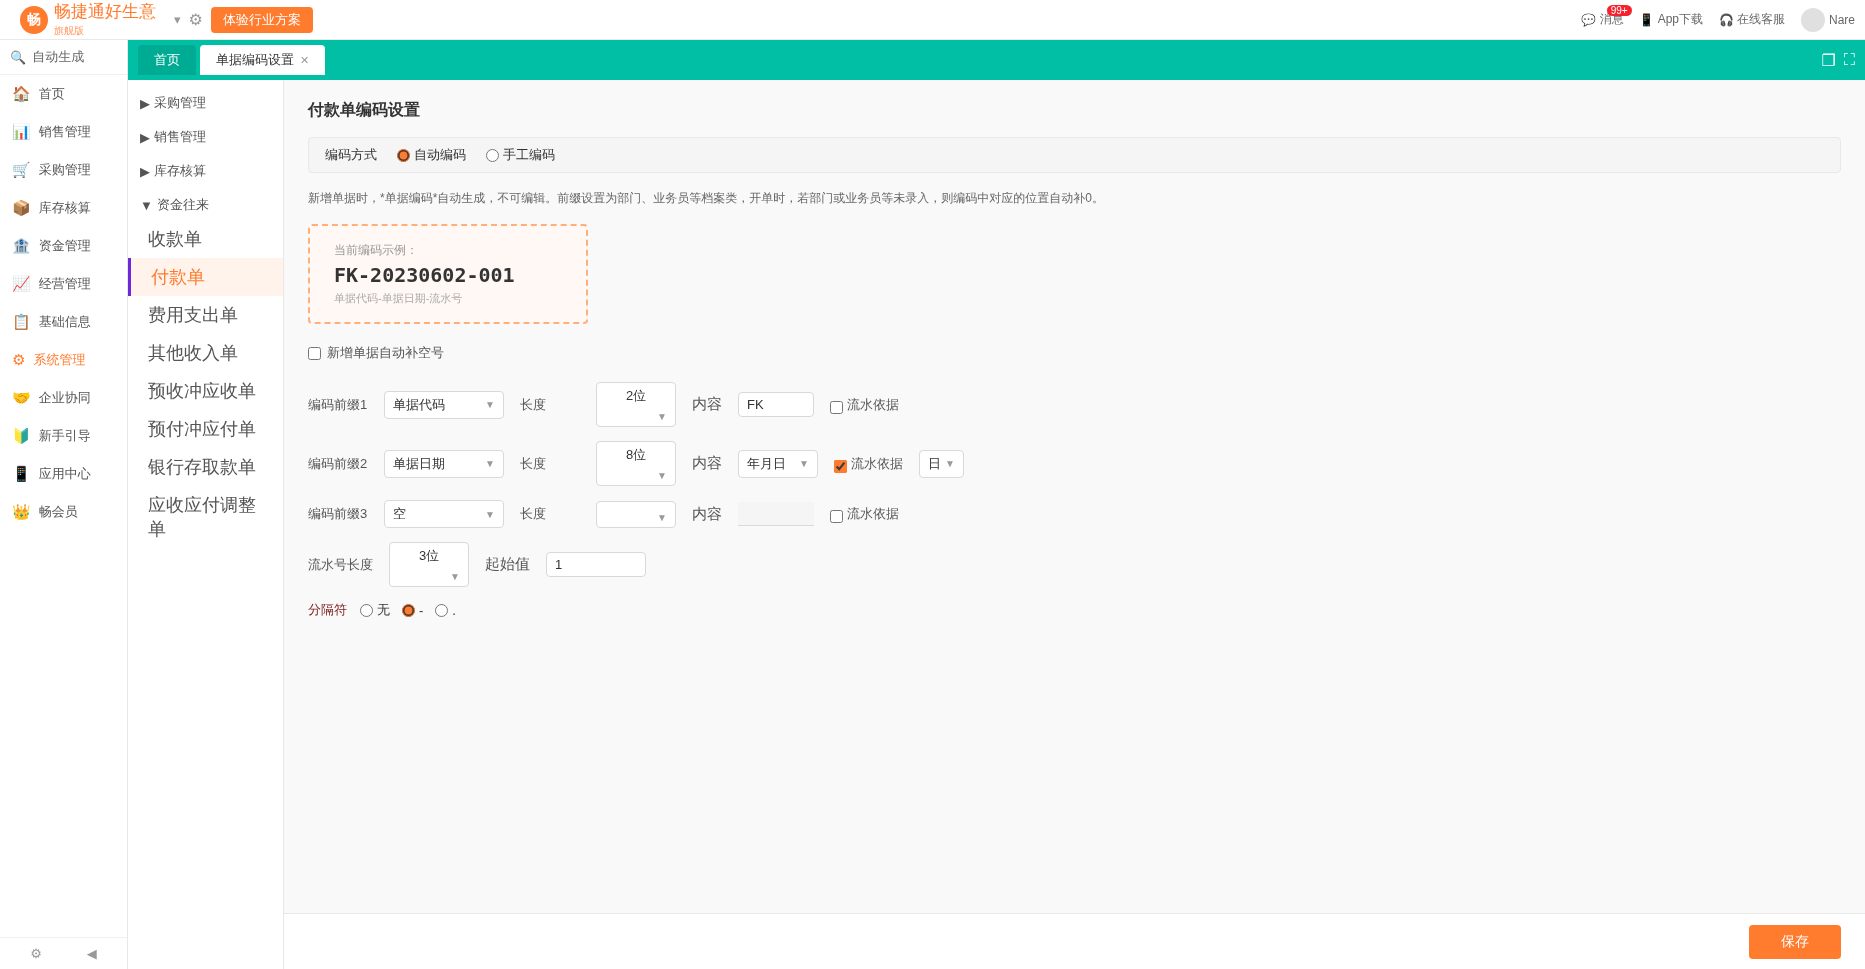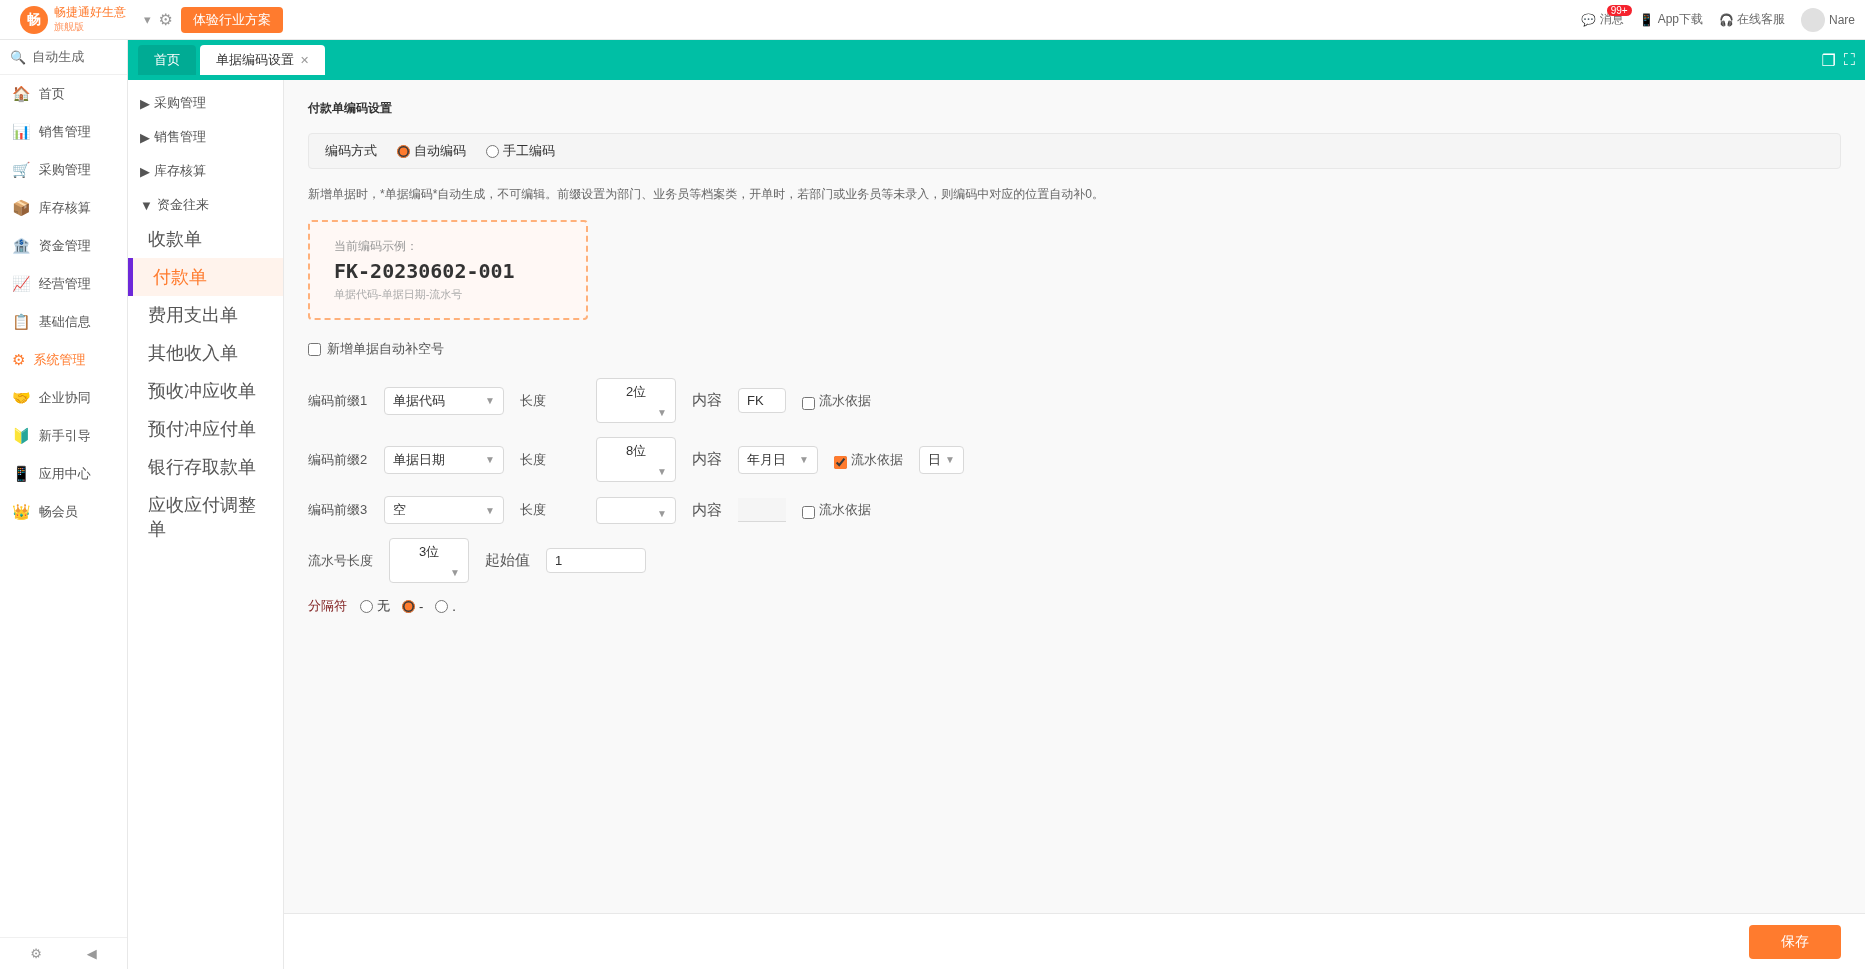--- a/index.html
+++ b/index.html
@@ -137,26 +137,26 @@
       gap: 4px;
       cursor: pointer;
     }
     .sec-sidebar-item {
       padding: 7px 16px 7px 20px;
       color: #555;
       font-size: 18px;
       cursor: pointer;
       transition: background 0.2s;
     }
-    .sec-sidebar-item.active { background: #fff3ec; color: #ff7b2e; font-weight: 500; border-left: 5px solid #6d28d9; }
+    .sec-sidebar-item.active { background: #fff3ec; color: #ff7b2e; font-weight: 500; border-left: 3px solid #6d28d9; }
 
     
     .page-content { flex: 1; padding: 20px 24px; background: #f9f9f9; }
     .page-title {
-      font-size: 12px;
+      font-size: 16px;
       font-weight: 600;
       color: #333;
       margin-bottom: 16px;
     }
 
     
     .encoding-type-bar {
       background: #f5f5f5;
       border: 1px solid #e8e8e8;
       border-radius: 4px;
@@ -235,21 +235,21 @@
     .form-select-medium { min-width: 80px; flex-direction: column; }
     .form-input {
       border: 1px solid #d9d9d9;
       border-radius: 4px;
       padding: 4px 8px;
       font-size: 13px;
       background: #fff;
       color: #333;
     }
     .form-input.disabled { background: #f5f5f5; color: #bbb; }
-    .form-input-fixed { width: 48px; }
+    .form-input-fixed { width: 76px; }
     .form-content-label { color: #555; font-size: 15px; min-width: 30px; }
     .liushui-label {
       display: flex;
       align-items: flex-end;
       gap: 4px;
       font-size: 13px;
       color: #555;
     }
     .liushui-label input[type=checkbox] { accent-color: #ff7b2e; }
     .liushui-select {
@@ -318,21 +318,21 @@
       height: 28px;
       background: #ff7b2e;
       border-radius: 50%;
       display: flex;
       align-items: center;
       justify-content: center;
       color: #fff;
       font-size: 14px;
       font-weight: bold;
     }
-    .logo-text { font-size: 12px; color: #ff7b2e; line-height: 1.3; }
+    .logo-text { font-size: 17px; color: #ff7b2e; line-height: 1.3; }
     .logo-sub { font-size: 10px; color: #ff9966; }
   </style>
 </head>
 <body>
 
 <div class="top-bar">
   <div class="top-bar-left">
     <div class="logo-area">
       <div class="logo-icon">畅</div>
       <div>

